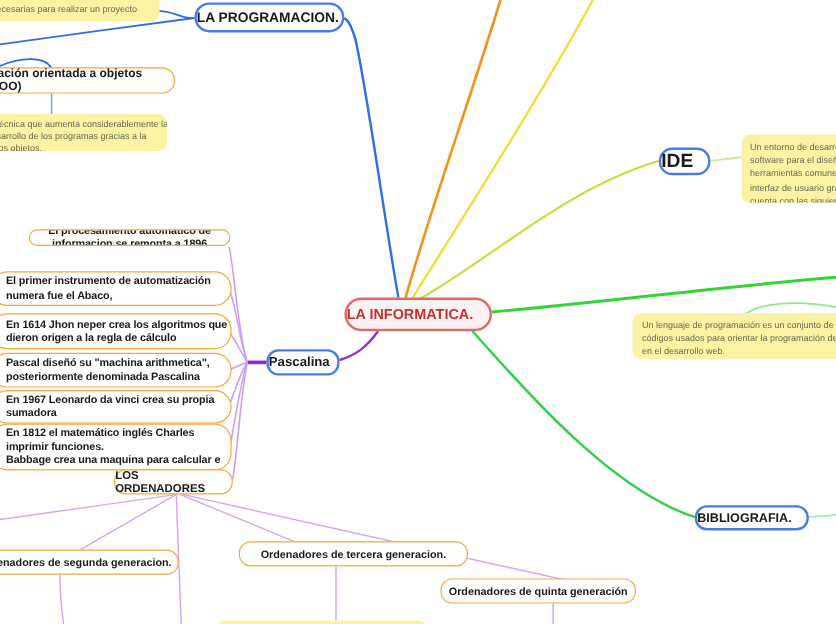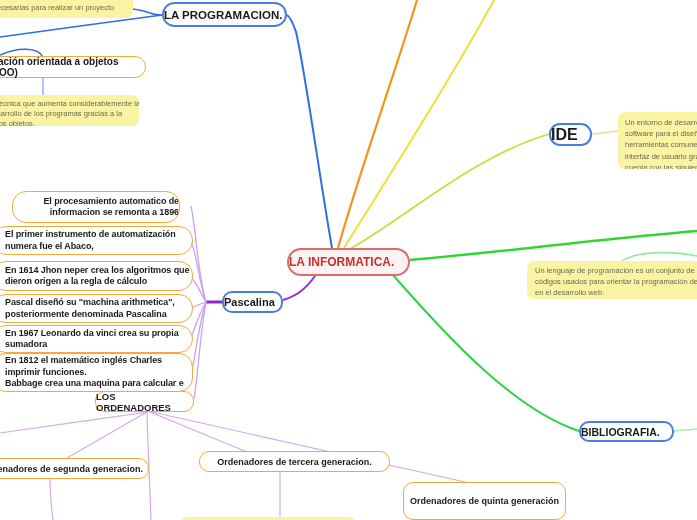--- a/index.html
+++ b/index.html
@@ -28,41 +28,41 @@
   .gen{position:absolute;background:#fff;border:1.6px solid var(--node-orange-border);
        border-radius:10px;font-weight:bold;color:#1a1a1a;font-size:9px;white-space:nowrap;
        display:flex;align-items:center;justify-content:center;box-sizing:border-box;}
 
   
   #node-programacion{left:162px;top:2px;width:125px;height:25px;font-size:11.5px;border-radius:13px;}
   #note-proyecto{left:-10px;top:-6px;width:143px;height:24px;padding-top:9px;}
   #node-poo{left:-12px;top:56px;width:158px;height:22px;font-size:10px;border-radius:11px;}
   #note-poo{left:-10px;top:95px;width:149px;height:31px;line-height:10px;padding-top:4px;}
 
-  #hitem0{left:12px;top:191px;width:168px;height:32px;align-items:flex-end;}
+  #hitem0{left:24px;top:191px;width:168px;height:14px;}
   #hitem1{left:-8px;top:226px;width:201px;height:29px;}
   #hitem2{left:-8px;top:261px;width:201px;height:30px;}
   #hitem3{left:-8px;top:294px;width:201px;height:29px;}
   #hitem4{left:-8px;top:325px;width:201px;height:28px;}
   #hitem5{left:-8px;top:353px;width:201px;height:39px;}
 
   #node-ordenadores{left:95px;top:391px;width:99px;height:21px;font-size:9.5px;border-radius:10px;}
   #node-historia{left:222px;top:291px;width:61px;height:22px;font-size:11px;border-radius:10px;}
 
   #node-center{left:287px;top:248px;width:123px;height:28px;font-size:12px;border-radius:14px;
                background:var(--center-bg);border:2px solid var(--center-border);color:var(--center-text);}
 
   #node-ide{left:549px;top:123px;width:43px;height:23px;font-size:16px;border-radius:11px;}
   #note-ide{left:618px;top:112px;width:113px;height:57px;line-height:11.2px;}
   #note-lenguaje{left:527px;top:261px;width:191px;height:38px;line-height:10.8px;padding-left:8px;}
   #node-bibliografia{left:579px;top:421px;width:95px;height:21px;font-size:10.5px;border-radius:10px;}
 
   #node-segunda{left:-14px;top:458px;width:163px;height:21px;}
   #node-tercera{left:199px;top:451px;width:191px;height:21px;}
-  #node-quinta{left:403px;top:482px;width:163px;height:38px;}
+  #node-quinta{left:367px;top:482px;width:163px;height:21px;}
   #note-tercera-strip{left:181px;top:517px;width:174px;height:18px;border-radius:6px 6px 0 0;}
 </style>
 </head>
 <body>
 
 <div id="canvas">
 
   <svg class="edges">
 
     <path d="M 332 248 C 320 180 305 70 296 32 C 292 20 290 17 287 15" stroke="var(--edge-blue)" stroke-width="2"></path>

